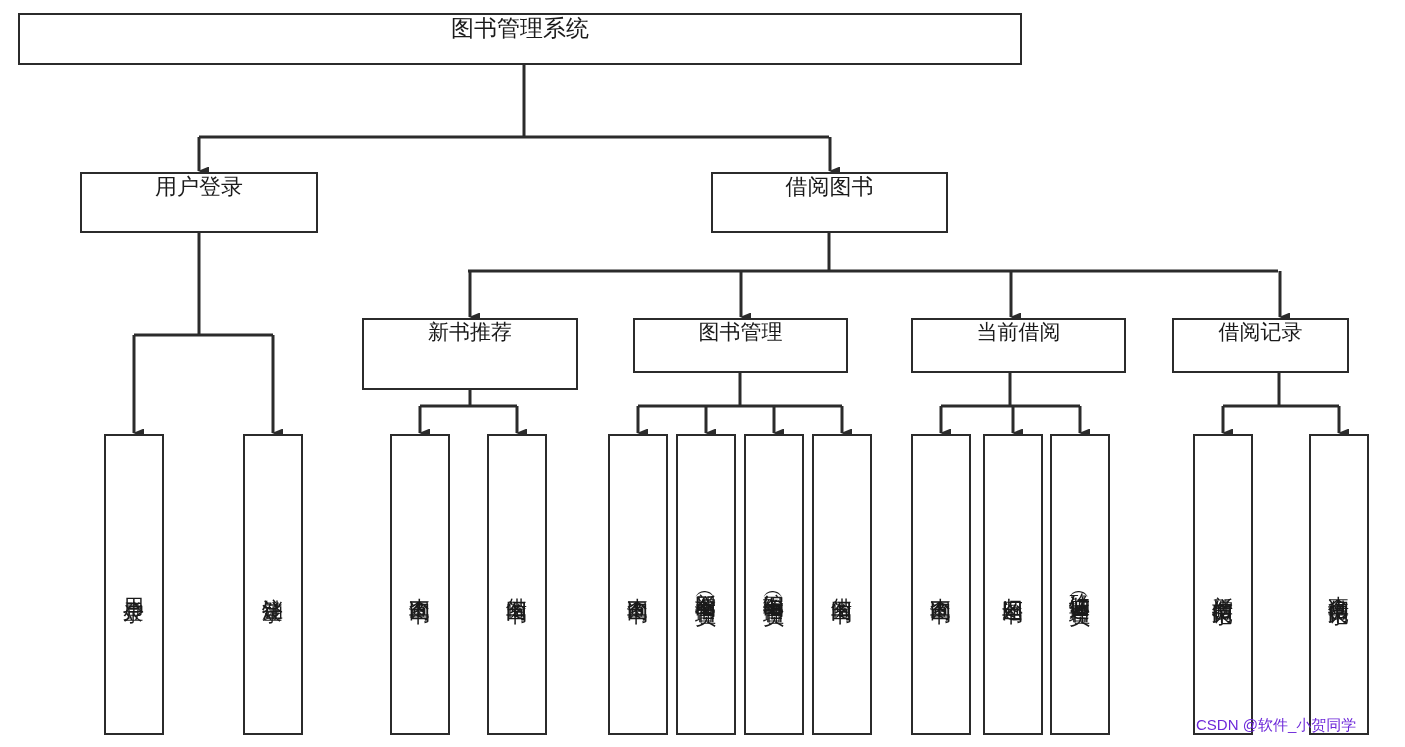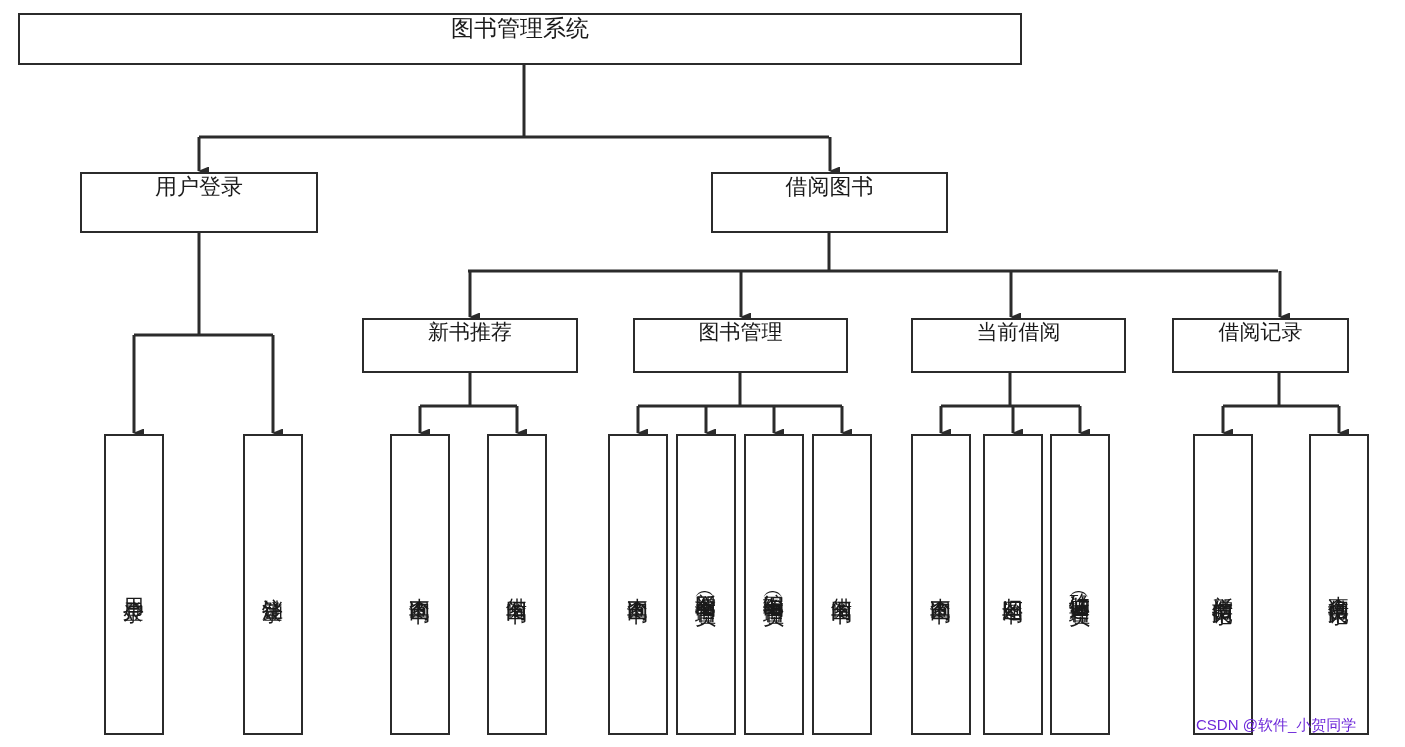--- a/index.html
+++ b/index.html
@@ -116,21 +116,21 @@
   <div id="nodes-layer">
       <div class="node-box node-root" style="left: 18px; top: 13px; width: 1004px; height: 52px;">
         <div class="node-label">图书管理系统</div>
       </div>
       <div class="node-box node-t2" style="left: 80px; top: 172px; width: 238px; height: 61px;">
         <div class="node-label">用户登录</div>
       </div>
       <div class="node-box node-t2" style="left: 711px; top: 172px; width: 237px; height: 61px;">
         <div class="node-label">借阅图书</div>
       </div>
-      <div class="node-box node-t3" style="left: 362px; top: 318px; width: 216px; height: 55px;">
+      <div class="node-box node-t3" style="left: 362px; top: 318px; width: 216px; height: 72px;">
         <div class="node-label">新书推荐</div>
       </div>
       <div class="node-box node-t3" style="left: 633px; top: 318px; width: 215px; height: 55px;">
         <div class="node-label">图书管理</div>
       </div>
       <div class="node-box node-t3" style="left: 903px; top: 318px; width: 215px; height: 55px; margin-left: 8px;">
         <div class="node-label">当前借阅</div>
       </div>
       <div class="node-box node-t3" style="left: 1172px; top: 318px; width: 177px; height: 55px;">
         <div class="node-label">借阅记录</div>

